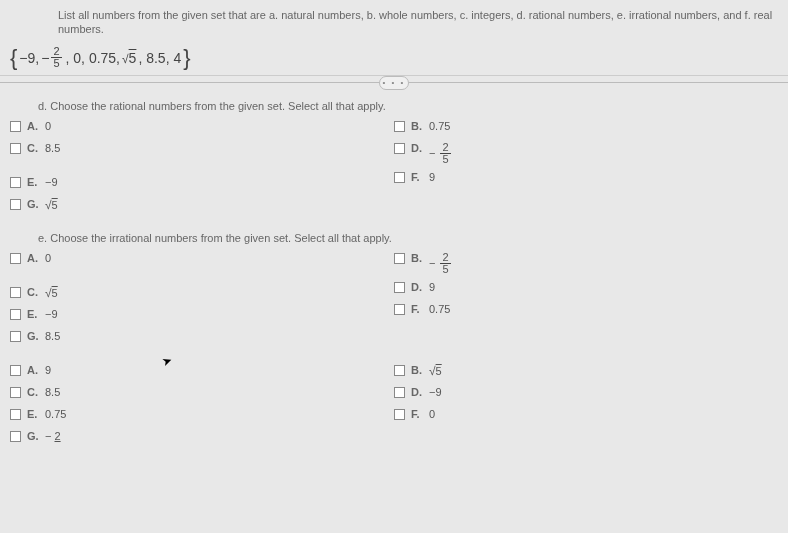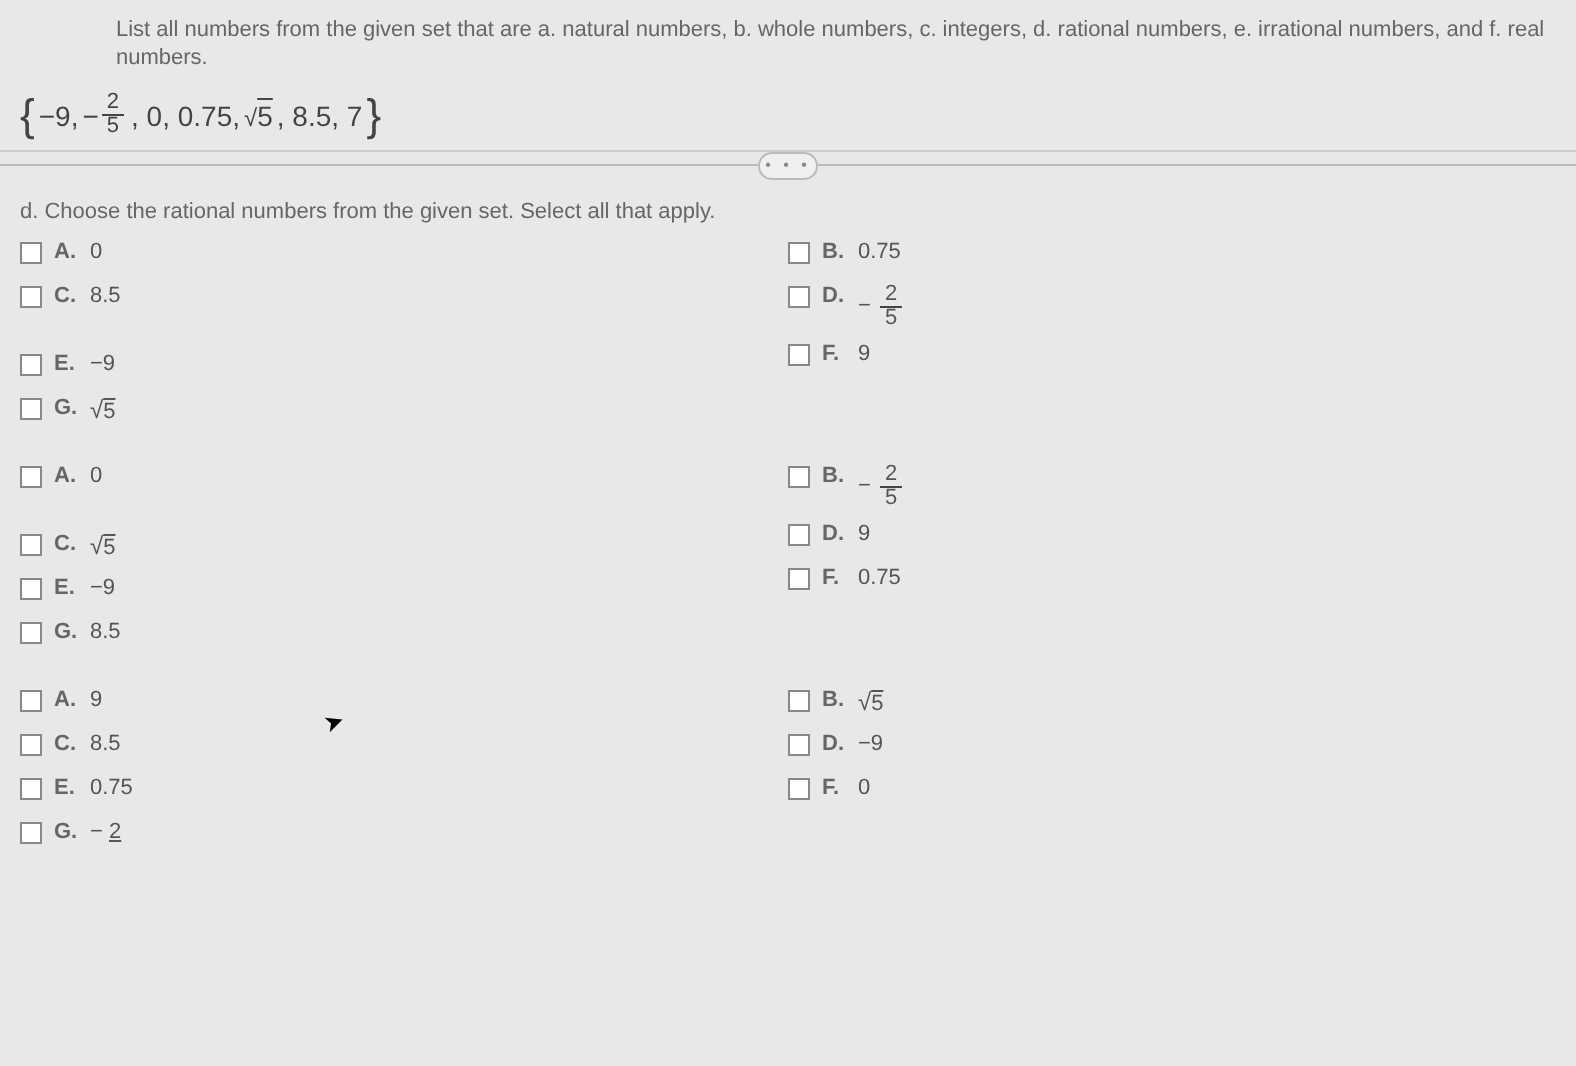--- a/index.html
+++ b/index.html
@@ -69,20 +69,21 @@
       color: #888;
       line-height: 12px;
     }
     
     .content { padding: 4px 10px; }
     .question-block { margin-bottom: 12px; }
     .q-prompt {
       font-size: 11px;
       color: #666;
       margin-bottom: 8px;
+      margin-left: 28px;
     }
     .columns {
       display: flex;
     }
     .col {
       width: 50%;
     }
     .option {
       display: flex;
       align-items: flex-start;
@@ -130,21 +131,21 @@
   <div class="instruction">List all numbers from the given set that are a. natural numbers, b. whole numbers, c. integers, d. rational numbers, e. irrational numbers, and f. real numbers.</div>
   <div class="set-expr">
     <span class="brace">{</span>
     <span>−9, </span>
     <span class="neg-frac">−<span class="frac">
           <span class="num">2</span>
           <span class="den">5</span>
         </span></span>
     <span>, 0, 0.75, </span>
     <span class="sqrt"><span class="sqrt-sym">√</span><span class="overline">5</span></span>
-    <span>, 8.5, 7</span>
+    <span>, 8.5, 4</span>
     <span class="brace">}</span>
   </div>
 </div>
 
 <div class="divider-bar">
   <div class="pill">• • •</div>
 </div>
 
 <div class="content">
   <div class="question-block">
@@ -193,20 +194,21 @@
           <div class="option">
             <span class="cb"></span>
             <span class="letter">F.</span>
             <span class="val">9</span>
           </div>
         </div>
     </div>
   </div>
 
   <div class="question-block">
+    <div class="q-prompt">e. Choose the irrational numbers from the given set. Select all that apply.</div>
     <div class="columns">
       <div class="col" id="e-left">
           <div class="option">
             <span class="cb"></span>
             <span class="letter">A.</span>
             <span class="val">0</span>
           </div>
           <div class="option" style="margin-top: 18px;">
             <span class="cb"></span>
             <span class="letter">C.</span>

